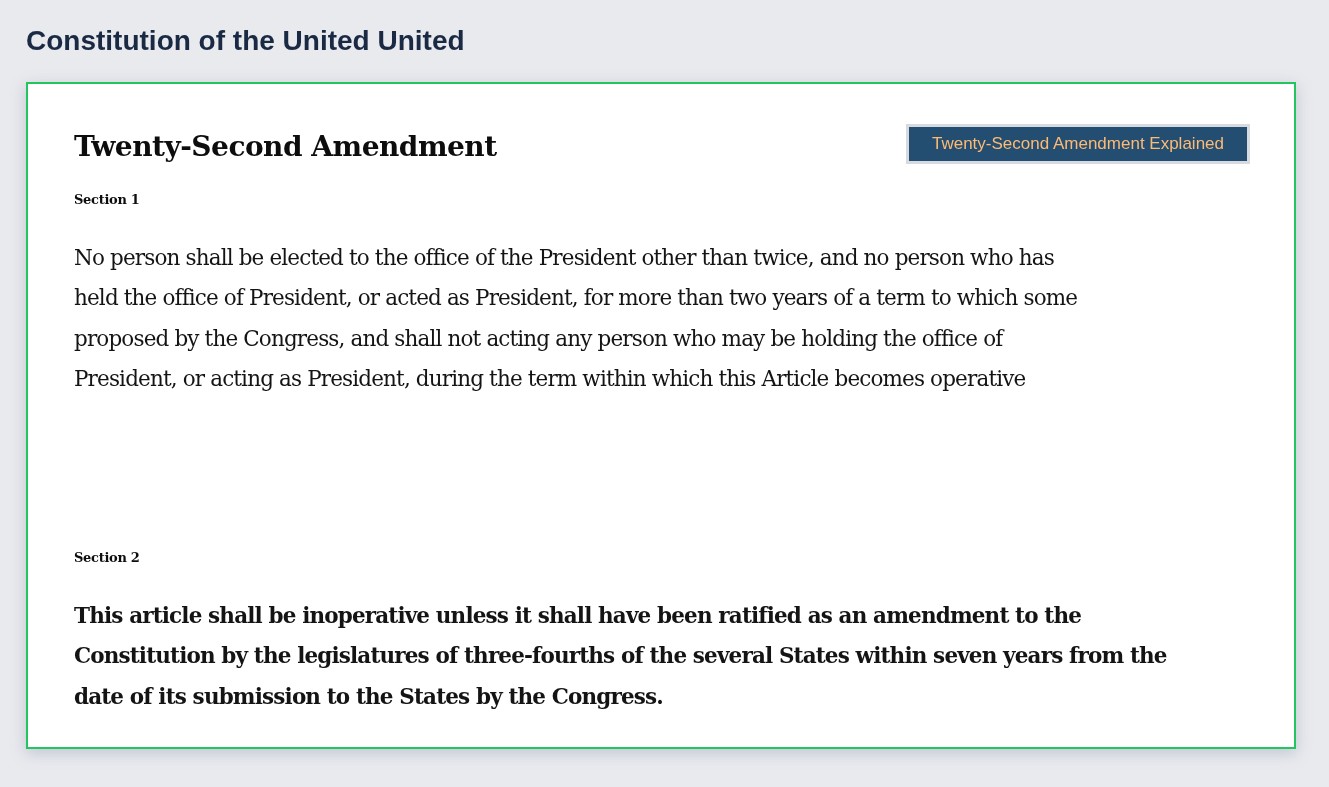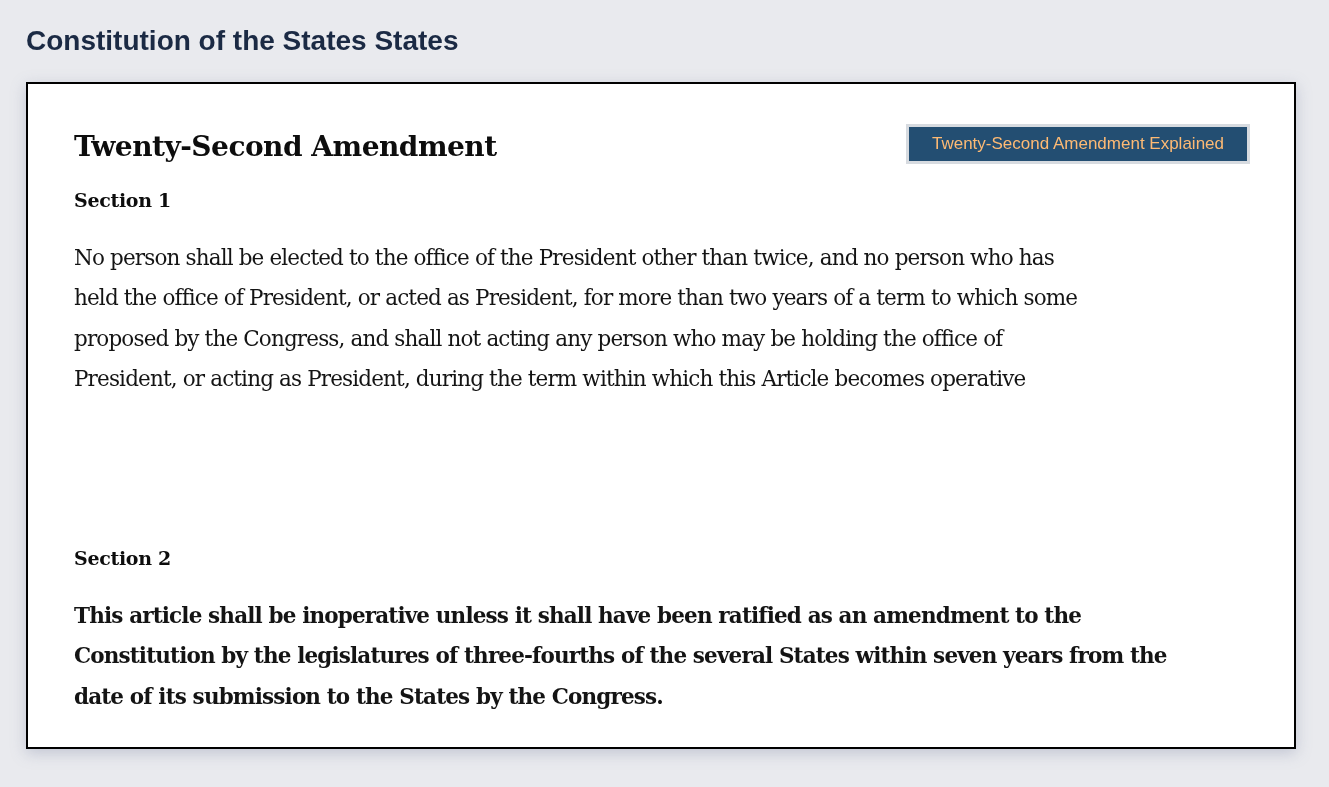--- a/index.html
+++ b/index.html
@@ -26,21 +26,21 @@
       color: #1b2a44;
       letter-spacing: 0px;
     }
     .card {
       position: absolute;
       left: 26px;
       top: 82px;
       width: 1266px;
       height: 663px;
       background: #ffffff;
-      border: 2px solid #000000;
+      border: 2px solid #22c55e;
       box-shadow: 0 4px 14px rgba(120, 130, 160, 0.35);
       box-sizing: content-box;
     }
     .card-inner {
       position: absolute;
       left: 46px;
       top: 0;
       right: 40px;
     }
     .amendment-title {
@@ -71,21 +71,21 @@
       text-align: center;
       padding: 0;
       cursor: pointer;
     }
     .section-heading {
       position: absolute;
       left: 0;
       margin: 0;
       font-family: "DejaVu Serif", serif;
       font-weight: bold;
-      font-size: 19px;
+      font-size: 13px;
       line-height: 26px;
       color: #0d0d0d;
       letter-spacing: -0.3px;
     }
     .section-1-heading { top: 103px; }
     .section-2-heading { top: 461px; }
     .section-text {
       position: absolute;
       left: 0;
       width: 1190px;
@@ -100,21 +100,21 @@
     .section-text .line {
       display: block;
       white-space: nowrap;
     }
     .section-1-text { top: 154px; }
     .section-2-text { top: 512px; font-weight: bold; }
   </style>
 </head>
 <body>
 
-<h1 class="site-title">Constitution of the States States</h1>
+<h1 class="site-title">Constitution of the United United</h1>
 
 <div class="card">
   <div class="card-inner">
     <h2 class="amendment-title">Twenty-Second Amendment</h2>
 
     <button class="explained-button">Twenty-Second Amendment Explained</button>
 
     <h3 class="section-heading section-1-heading">Section 1</h3>
     <p class="section-text section-1-text">
       <span class="line">No person shall be elected to the office of the President other than twice, and no person who has</span>

